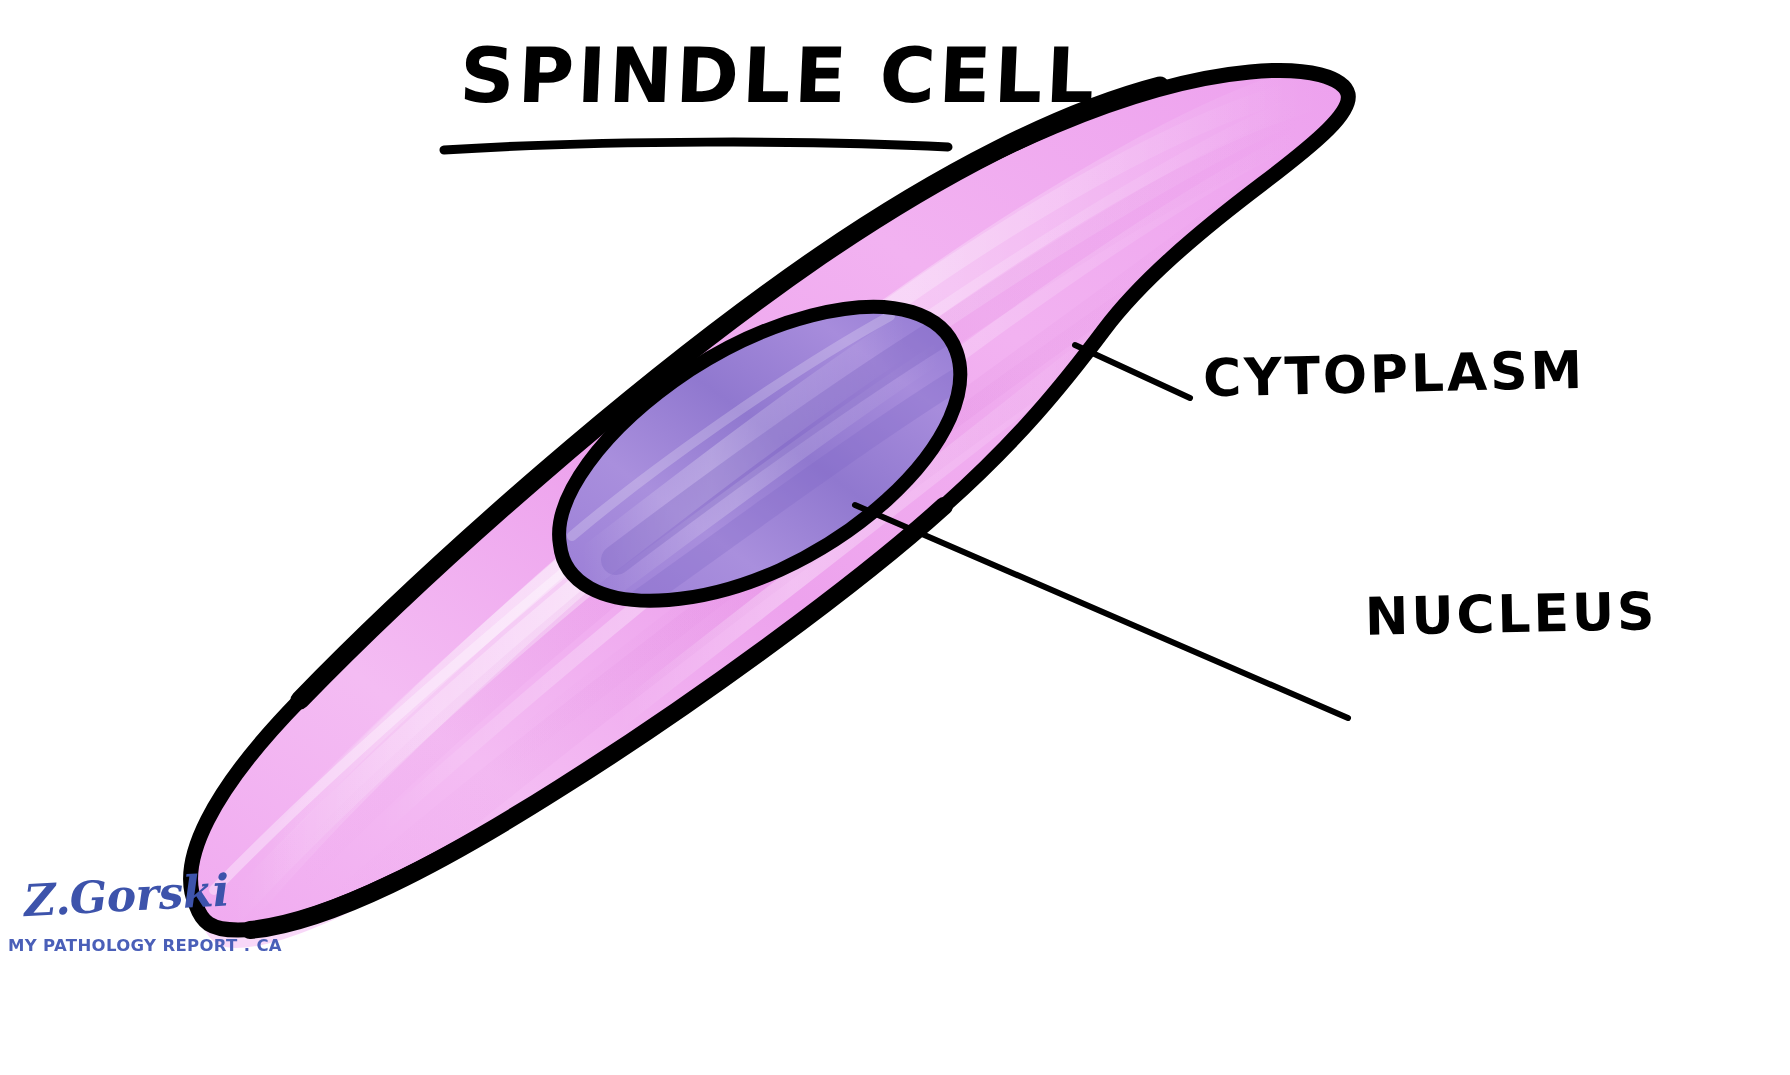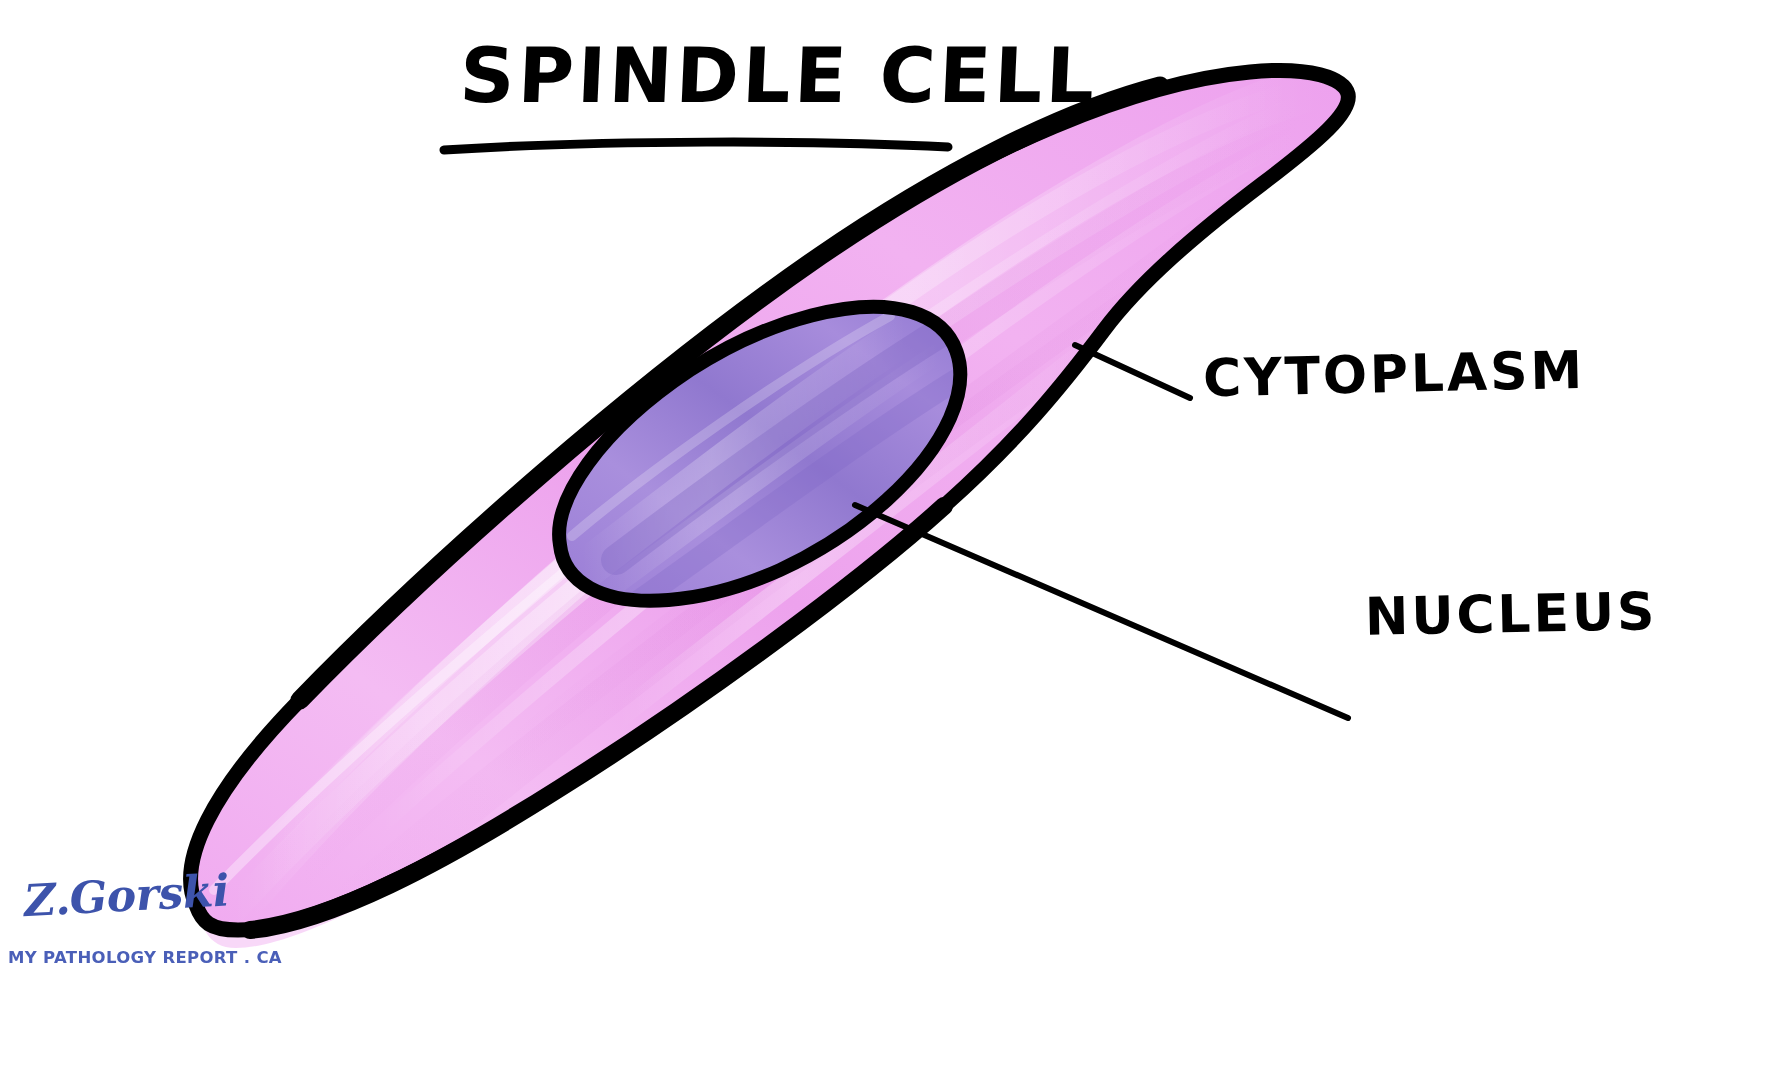--- a/index.html
+++ b/index.html
@@ -68,21 +68,21 @@
     color: #3d53ab;
     letter-spacing: -0.01em;
     line-height: 1;
     transform: rotate(-3deg);
     transform-origin: left center;
     display: block;
     padding-left: 16px;
   }
   #signature-site {
     display: block;
-    margin-top: 24px;
+    margin-top: 12px;
     font-family: "DejaVu Sans", sans-serif;
     font-size: 16.5px;
     font-weight: 600;
     color: #4a5fb8;
     letter-spacing: 0.02em;
     white-space: nowrap;
   }
 </style>
 </head>
 <body>

